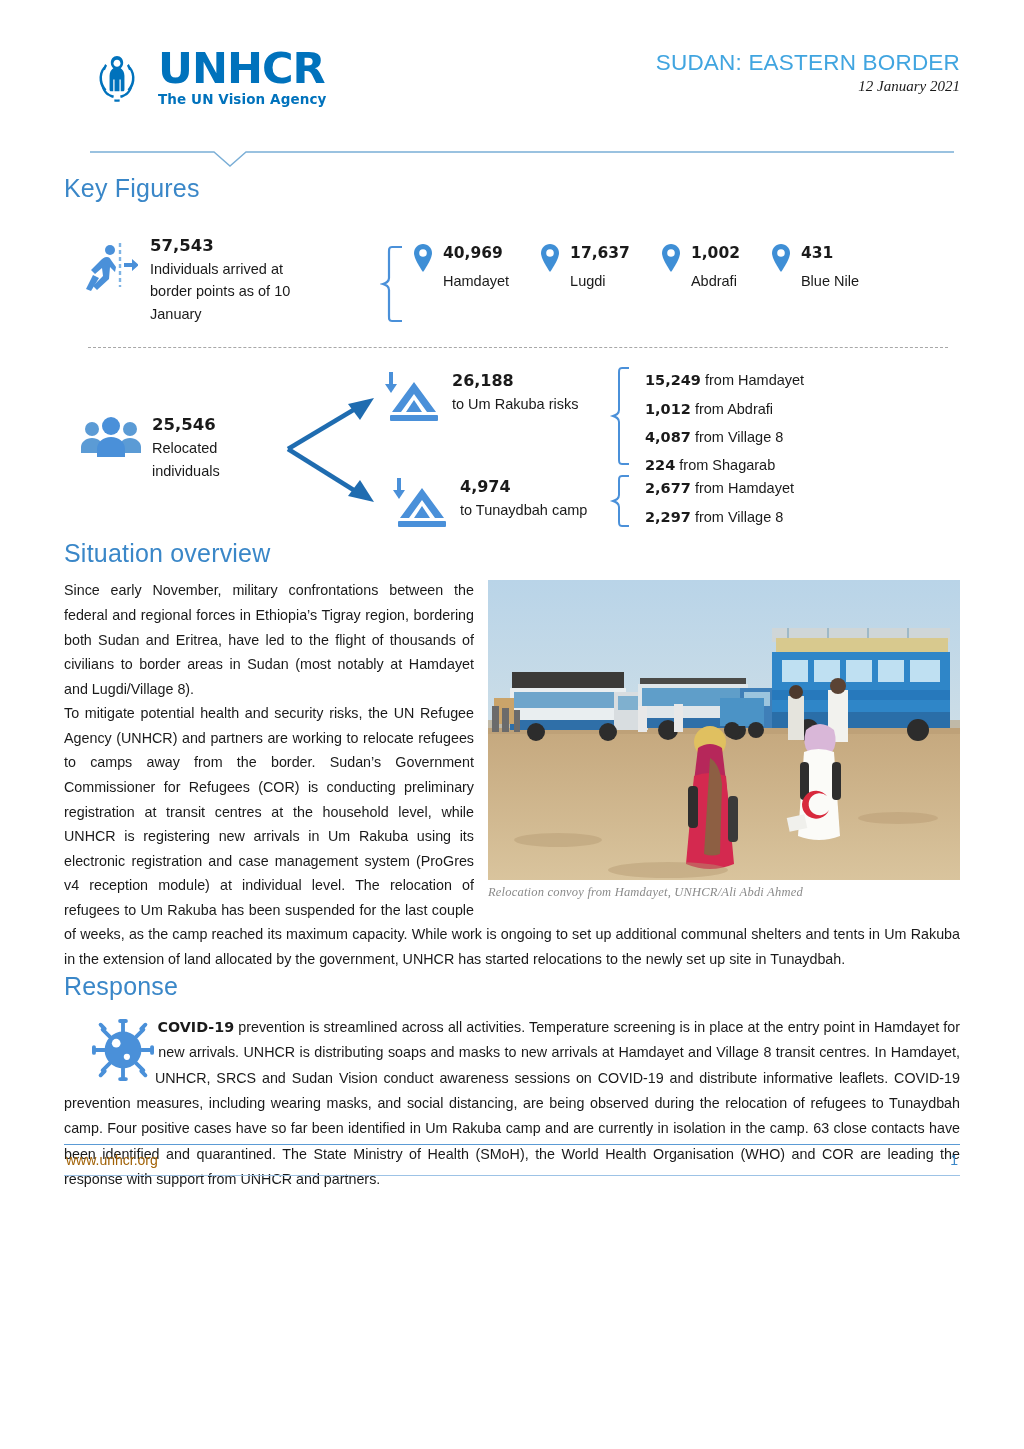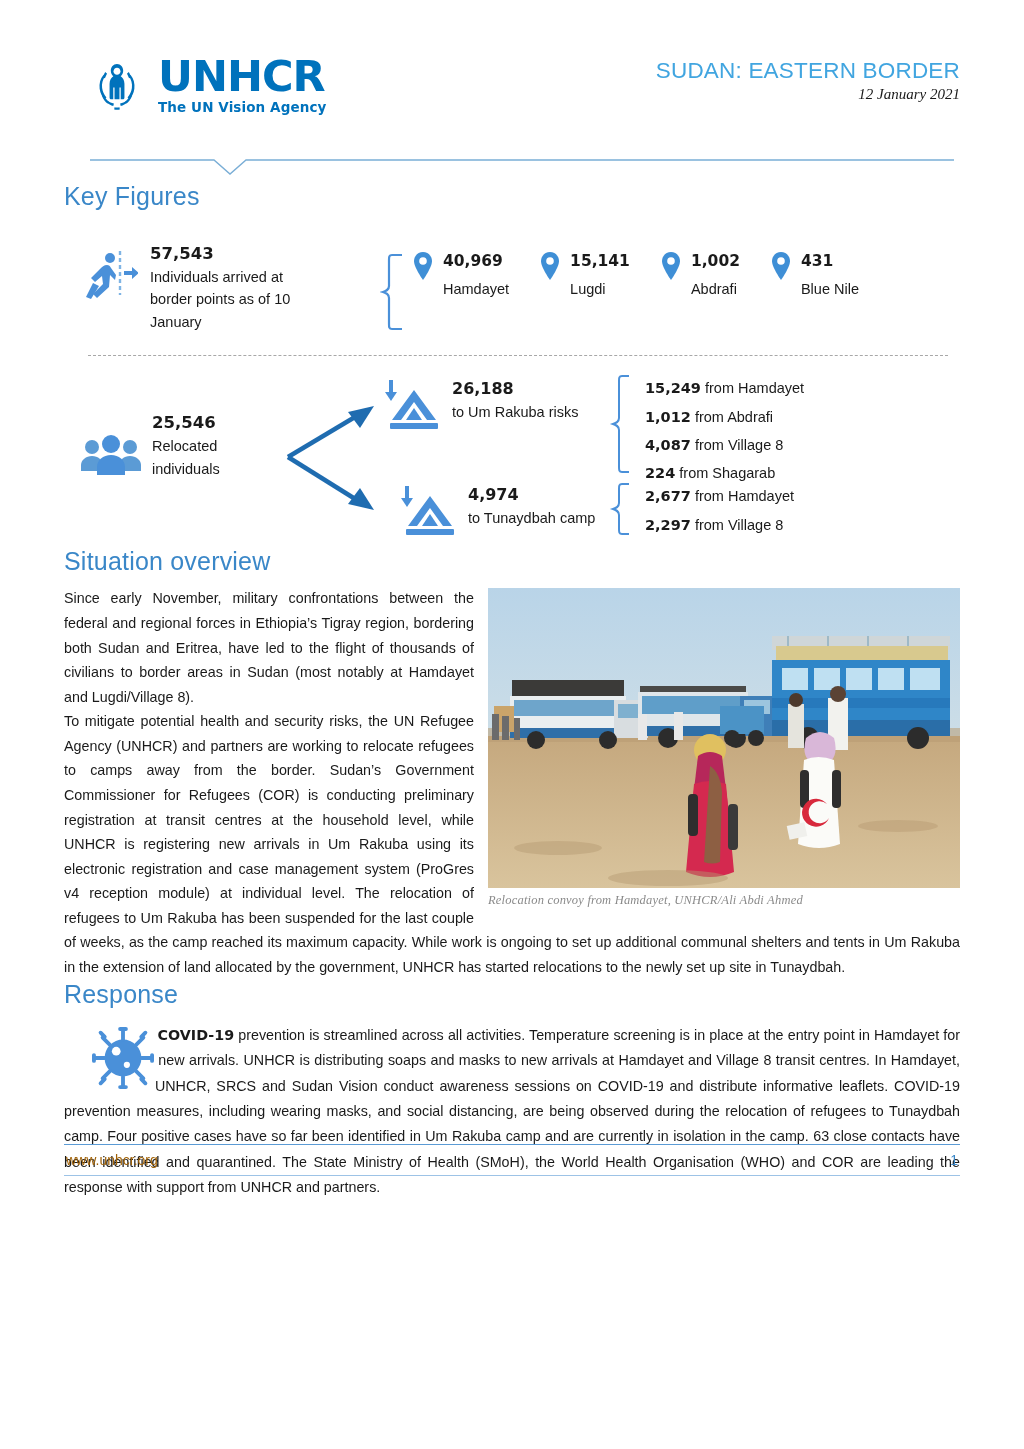--- a/index.html
+++ b/index.html
@@ -10,21 +10,21 @@
     width: 1024px; height: 1449px;
     font-family: "Liberation Sans", sans-serif;
     color: #000;
     position: relative;
     overflow: hidden;
   }
   .page {
     position: relative;
     width: 1024px; height: 1204px;
     box-sizing: border-box;
-    padding: 8px 64px;
+    padding: 0 64px;
   }
 
   
   .header {
     display: flex;
     align-items: flex-start;
     justify-content: space-between;
     padding-top: 46px;
     height: 96px;
   }
@@ -101,26 +101,26 @@
   .dashed-sep {
     border-top: 1px dashed #a8a8a8;
     margin: 22px 12px 0 8px;
   }
 
   
   .reloc-block {
     margin-top: 16px; padding-left: 16px;
     position: relative; height: 175px;
   }
-  .reloc-people { position: absolute; left: 16px; top: 42px; display: flex; align-items: flex-end; }
+  .reloc-people { position: absolute; left: 16px; top: 52px; display: flex; align-items: flex-start; }
   .reloc-people .kf-label { max-width: 120px; }
   .reloc-arrows { position: absolute; left: 218px; top: 20px; }
   .camp-entry { position: absolute; display: flex; align-items: flex-start; }
   .camp-entry.top { left: 320px; top: 6px; }
-  .camp-entry.bottom { left: 336px; top: 112px; justify-content: center; }
+  .camp-entry.bottom { left: 328px; top: 112px; justify-content: center; }
   .camp-texts { margin-left: 10px; line-height: 1.35; }
   .camp-num {
     font-weight: bold; font-size: 16px; color: #1a1a1a;
     font-family: "DejaVu Sans", sans-serif;
   }
   .camp-name {
     font-size: 14.5px; color: #1a1a1a; margin-top: 3px;
     font-family: "Liberation Sans", sans-serif; white-space: nowrap;
   }
   .brk-wrap { position: absolute; display: flex; align-items: flex-start; }
@@ -276,21 +276,21 @@
             <div class="pin-num">40,969</div>
             <div class="pin-name">Hamdayet</div>
           </div>
         </div>
         <div class="pin-item">
           <svg width="22" height="30" viewBox="0 0 22 30">
             <path d="M11 1C6 1 2 5 2 10c0 6.5 9 19 9 19s9-12.5 9-19c0-5-4-9-9-9z" fill="#3f8fd6"></path>
             <circle cx="11" cy="10" r="3.8" fill="#fff"></circle>
           </svg>
           <div class="pin-texts">
-            <div class="pin-num">15,141</div>
+            <div class="pin-num">17,637</div>
             <div class="pin-name">Lugdi</div>
           </div>
         </div>
         <div class="pin-item">
           <svg width="22" height="30" viewBox="0 0 22 30">
             <path d="M11 1C6 1 2 5 2 10c0 6.5 9 19 9 19s9-12.5 9-19c0-5-4-9-9-9z" fill="#3f8fd6"></path>
             <circle cx="11" cy="10" r="3.8" fill="#fff"></circle>
           </svg>
           <div class="pin-texts">
             <div class="pin-num">1,002</div>

